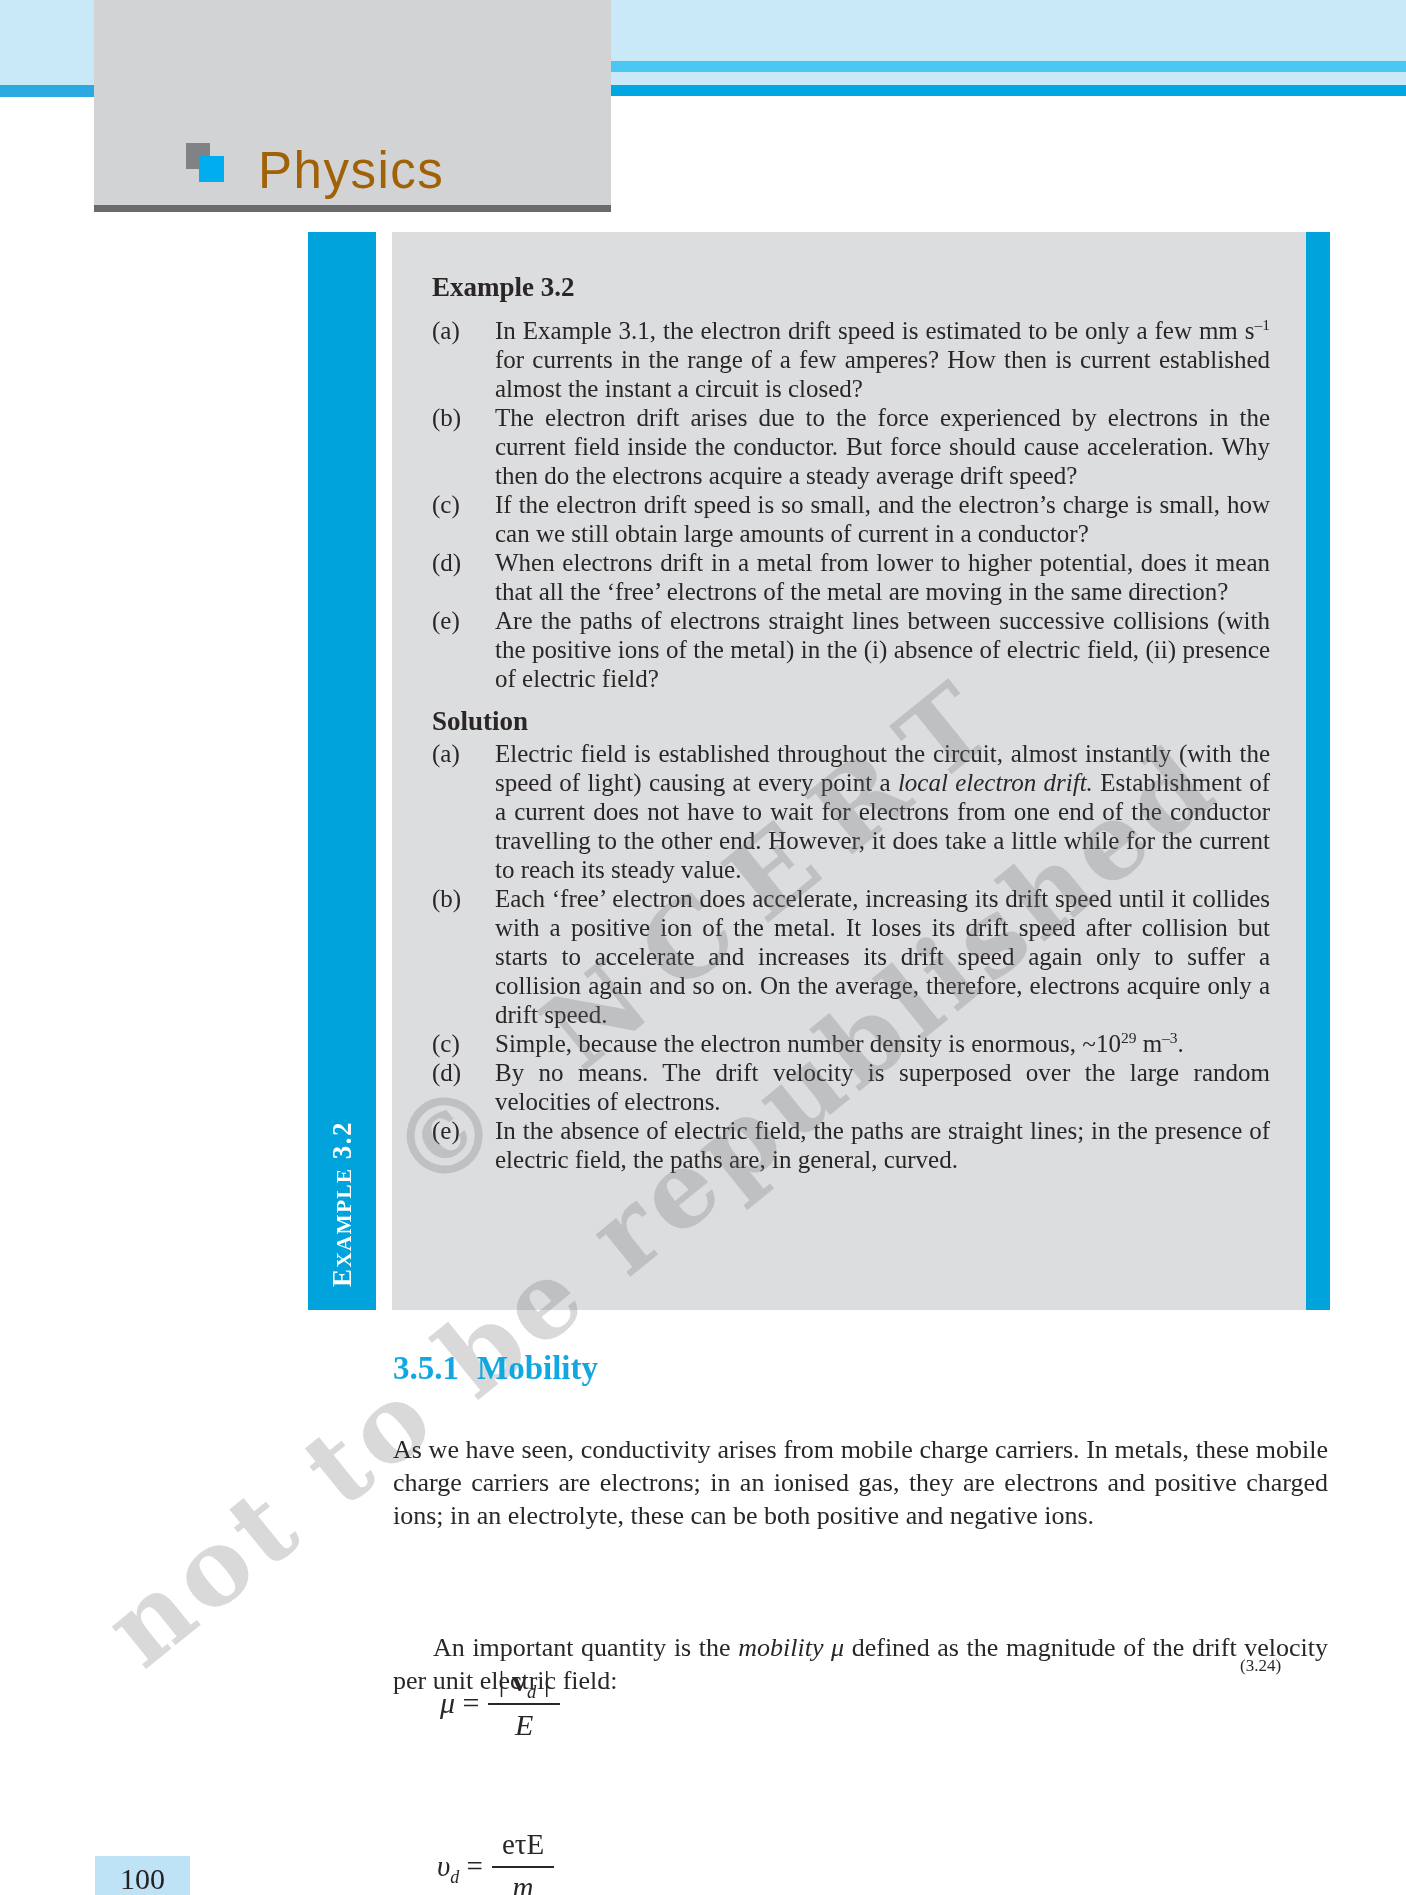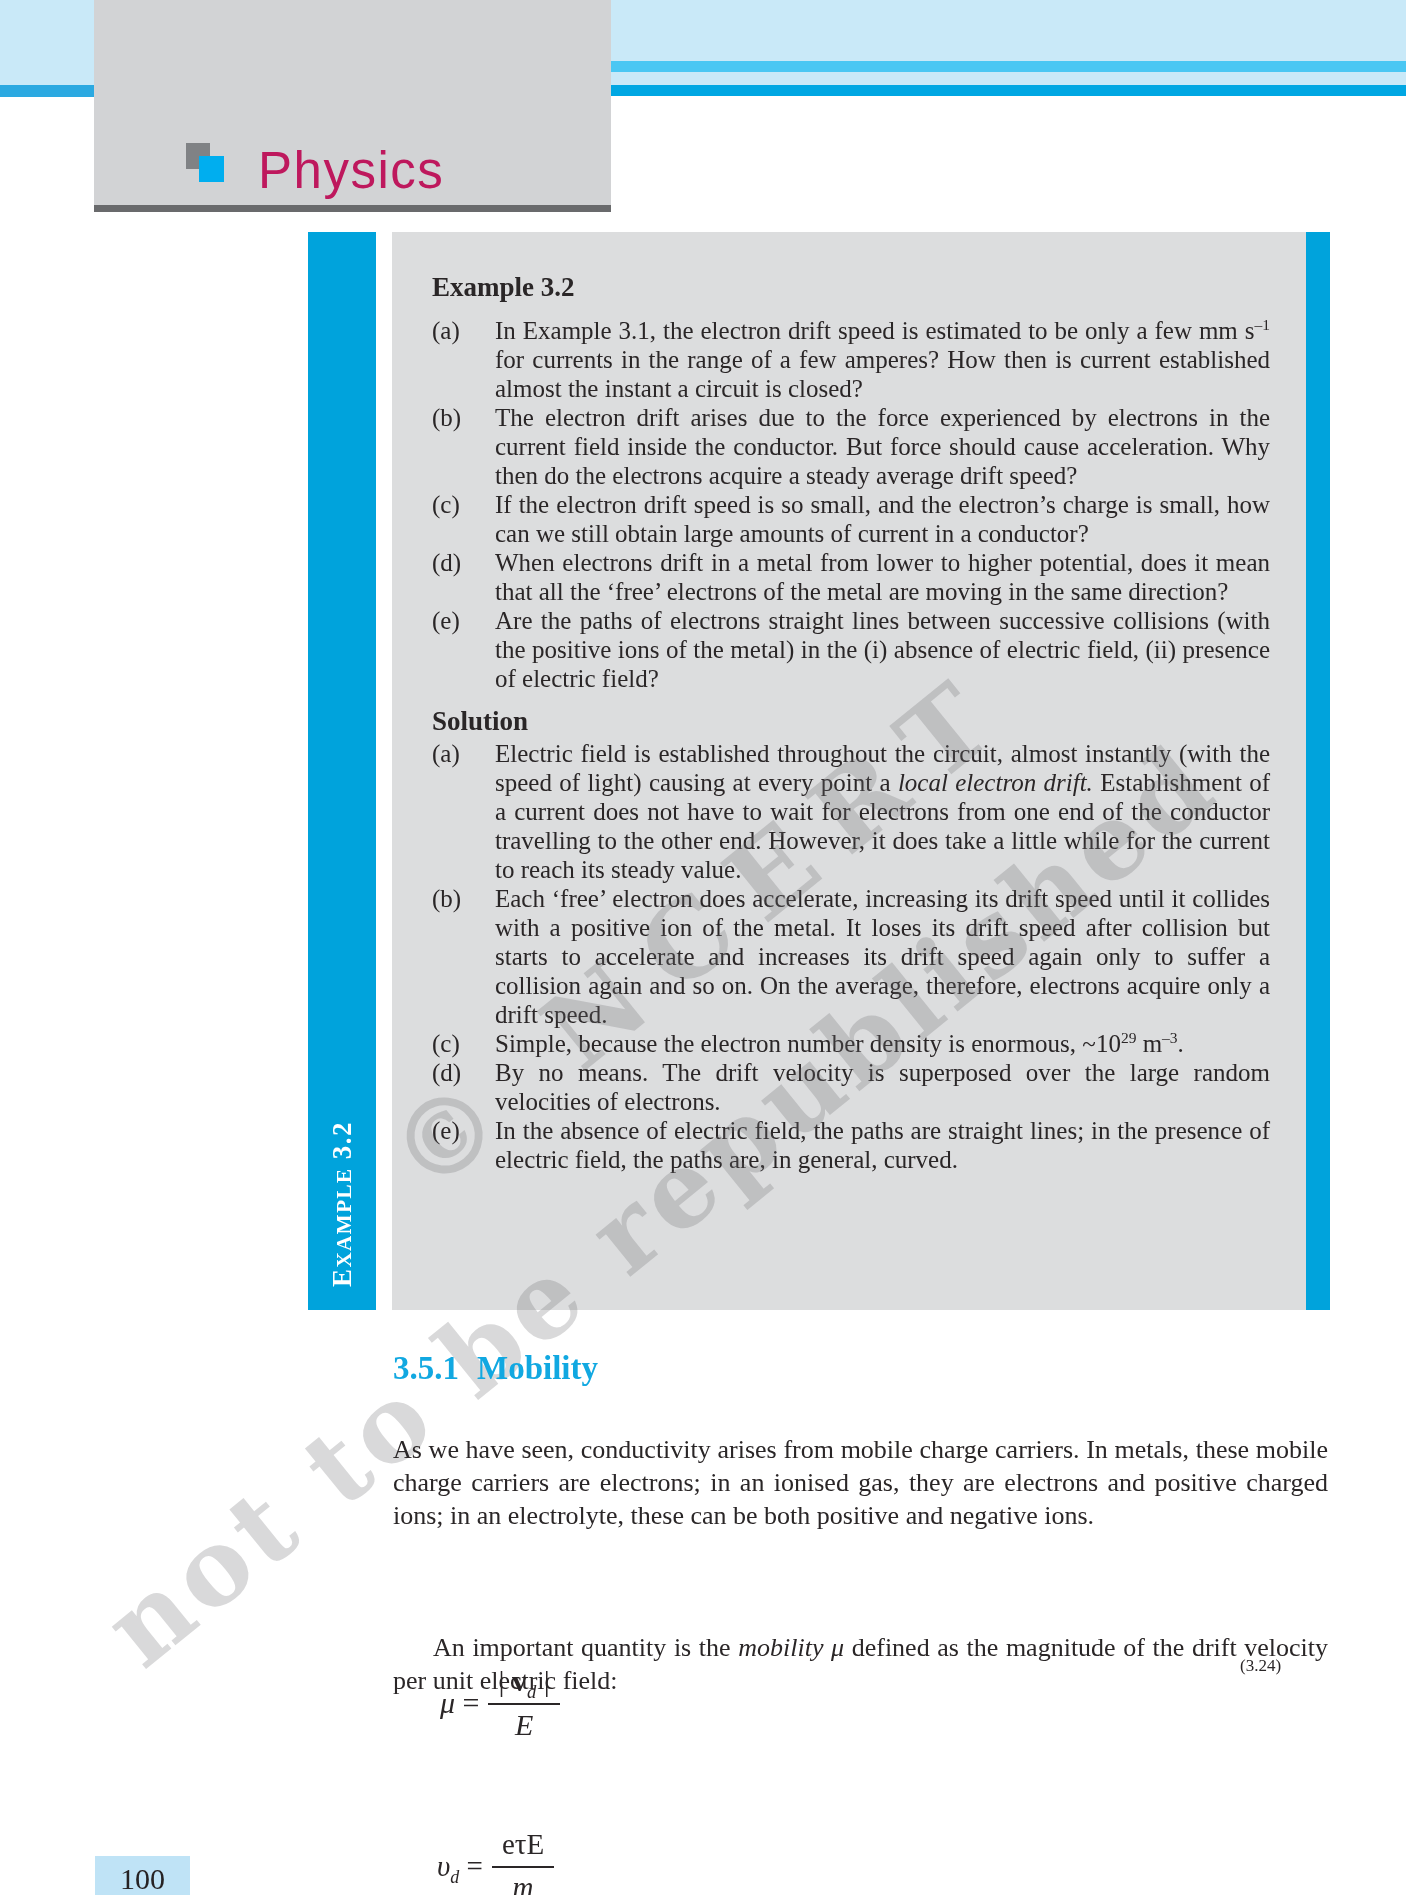--- a/index.html
+++ b/index.html
@@ -14,21 +14,21 @@
   .stripe-right-mid{left:611px;top:61px;width:795px;height:11px;background:#4ac7f3;}
   .band-light-right-b{left:611px;top:72px;width:795px;height:13px;background:#c9e9f8;}
   .stripe-right-dark{left:611px;top:85px;width:795px;height:11px;background:#00a7e3;}
 
   
   .header-box{left:94px;top:0;width:517px;height:205px;background:#d2d3d5;
               border-bottom:7px solid #696a6c;}
   .logo-gray{left:186px;top:143px;width:24px;height:26px;background:#808285;z-index:2;}
   .logo-blue{left:199px;top:156px;width:25px;height:26px;background:#00aeef;z-index:3;}
   .brand{left:258px;top:141px;font-family:"Liberation Sans", sans-serif;font-size:51px;
-         letter-spacing:1.5px;color:#be185d;z-index:3;}
+         letter-spacing:1.5px;color:#a16207;z-index:3;}
 
   
   .ex-bar-left{left:308px;top:232px;width:68px;height:1078px;background:#00a3dc;}
   .ex-bar-right{left:1306px;top:232px;width:24px;height:1078px;background:#00a3dc;}
   .ex-box{left:392px;top:232px;width:914px;height:1078px;background:#dcddde;
           box-sizing:border-box;padding:40px 36px 0 40px;overflow:hidden;}
   .ex-title{font-weight:bold;font-size:27px;line-height:30px;margin-bottom:14px;}
   .ex-item{display:flex;font-size:25px;line-height:29px;}
   .ex-marker{width:51px;flex:none;}
   .ex-text{flex:1;text-align:justify;margin-left:12px;}

